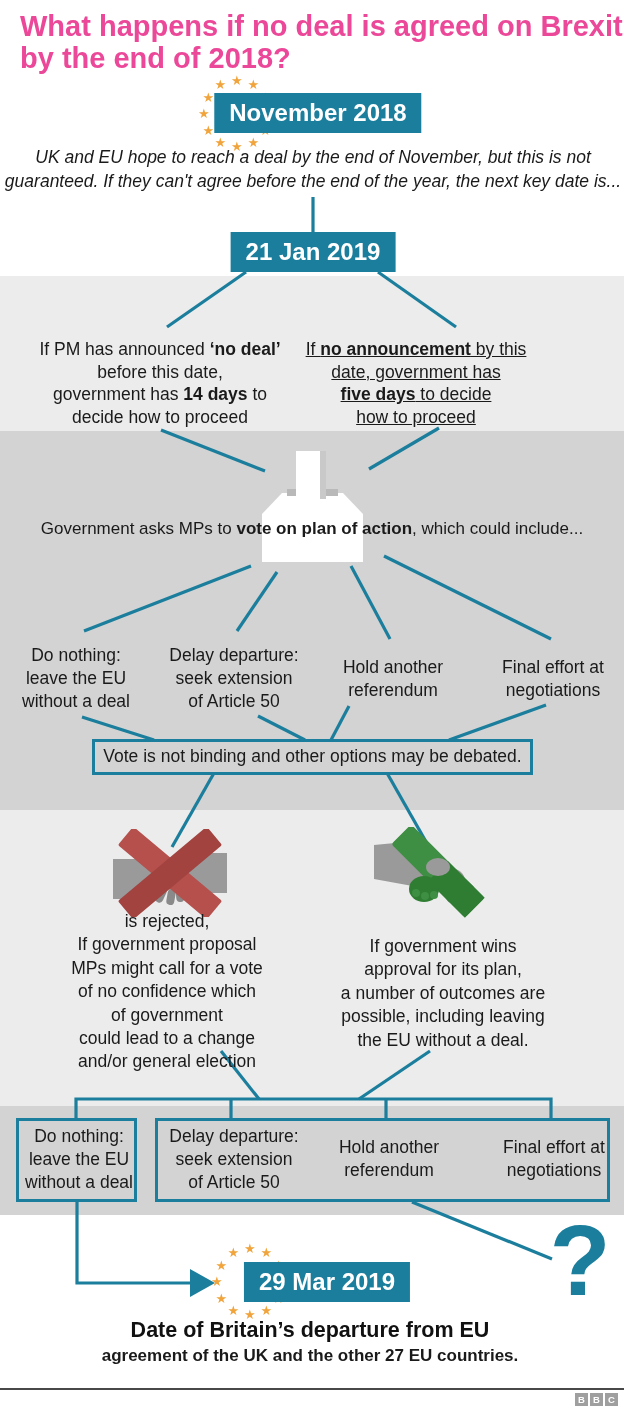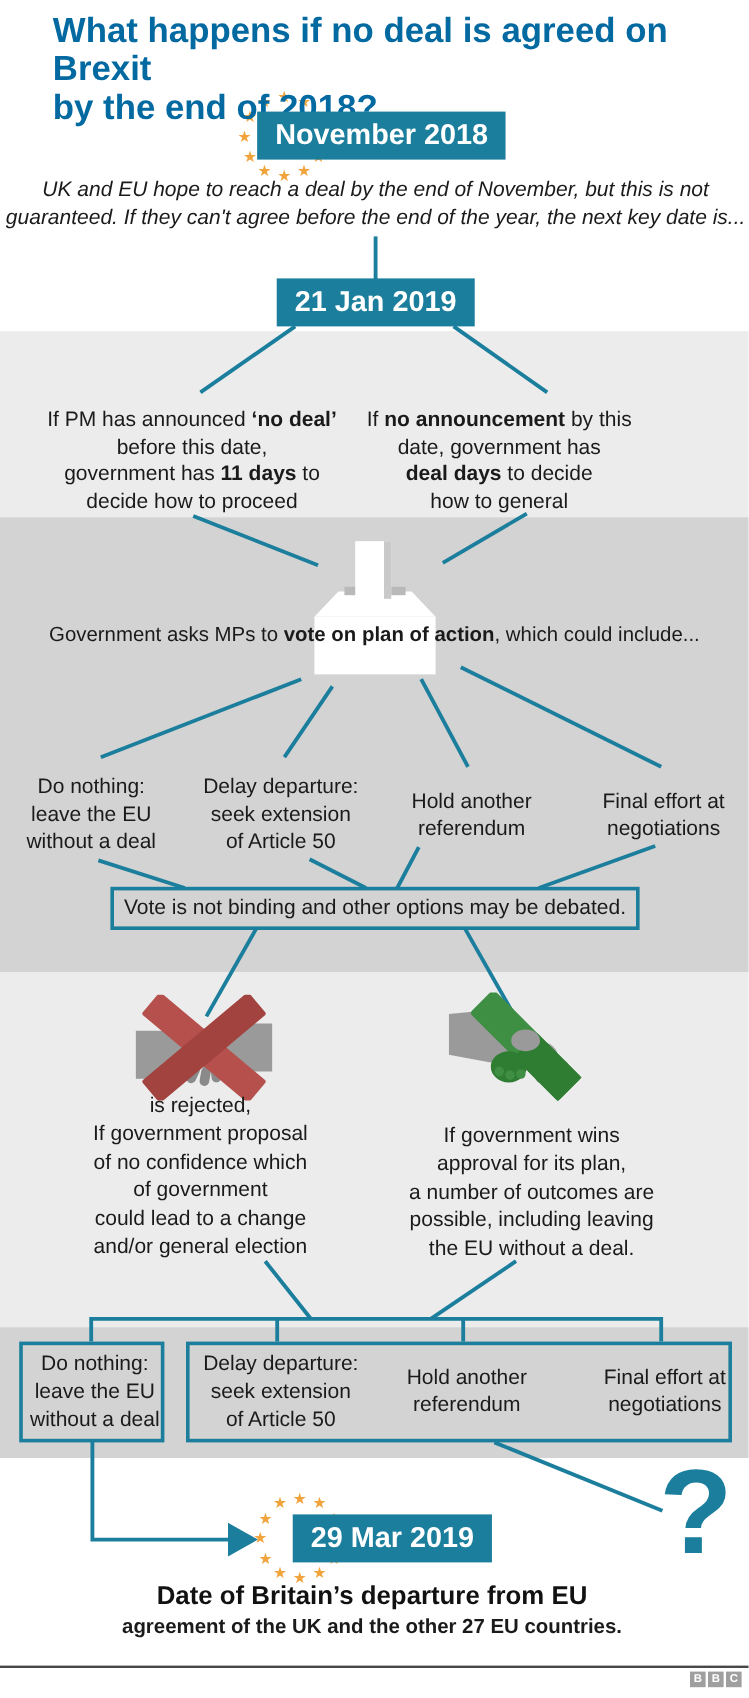--- a/index.html
+++ b/index.html
@@ -6,21 +6,21 @@
   .canvas{
     position:relative;width:624px;height:1415px;overflow:hidden;background:#fff;
     font-family:"Liberation Sans","DejaVu Sans",sans-serif;color:var(--text,#1a1a1a);
   }
   .band{position:absolute;left:0;width:624px;z-index:0;}
   .band.light{background:var(--band_light,#ececec);}
   .band.dark{background:var(--band_dark,#d3d3d3);}
   .conn{position:absolute;left:0;top:0;z-index:1;}
   .cline{stroke:var(--teal,#1b7e9c);stroke-width:3.2;fill:none;}
   .cfill{fill:var(--teal,#1b7e9c);}
-  .page-title{position:absolute;left:20px;top:10px;font-size:29px;line-height:32px;font-weight:bold;color:#0369a1;z-index:3;margin-left:24px;}
+  .page-title{position:absolute;left:20px;top:10px;font-size:29px;line-height:32px;font-weight:bold;color:#ec4899;z-index:3;}
   .badge{
     position:absolute;transform:translateX(-50%);background:var(--teal,#1b7e9c);color:#fff;
     font-weight:bold;font-size:24px;height:40px;line-height:40px;padding:0 15px;white-space:nowrap;z-index:3;
   }
   .star-ring{position:absolute;width:0;height:0;z-index:2;}
   .star{position:absolute;font-size:13px;line-height:13px;color:var(--gold,#f0a43b);}
   .tb{position:absolute;transform:translateX(-50%);text-align:center;font-size:17.5px;line-height:23px;white-space:nowrap;z-index:3;}
   .tb b{font-weight:bold;}
   .lh22 div{line-height:22.5px;}
   .lh23 div{line-height:23.4px;}
@@ -110,28 +110,28 @@
   <div class="tb" style="left:313px;top:146px;line-height:23.5px;font-style:italic;">
       <div>UK and EU hope to reach a deal by the end of November, but this is not</div>
       <div>guaranteed. If they can't agree before the end of the year, the next key date is...</div>
     </div>
 
   <div class="badge" style="left:313px;top:232px;">21 Jan 2019</div>
 
   <div class="tb lh22" style="left:160px;top:338px;">
       <div><span>If PM has announced </span><b>‘no deal’</b></div>
       <div><span>before this date,</span></div>
-      <div><span>government has </span><b>11 days</b><span> to</span></div>
+      <div><span>government has </span><b>14 days</b><span> to</span></div>
       <div><span>decide how to proceed</span></div>
     </div>
-  <div class="tb lh22" style="left:416px;top:338px;">
+  <div class="tb lh22" style="left:416px;top:338px;text-decoration:underline;">
       <div><span>If </span><b>no announcement</b><span> by this</span></div>
       <div><span>date, government has</span></div>
-      <div><b>deal days</b><span> to decide</span></div>
-      <div><span>how to general</span></div>
+      <div><b>five days</b><span> to decide</span></div>
+      <div><span>how to proceed</span></div>
     </div>
 
   <svg class="ballot-svg" width="113" height="116" viewBox="0 0 113 116">
     <polygon points="6,65 26,44 87,44 107,65" fill="#ffffff"></polygon>
     <rect x="31" y="40" width="51" height="7" fill="#b9b9b9"></rect>
     <rect x="40" y="2" width="30" height="48" fill="#ffffff"></rect>
     <rect x="64" y="2" width="6" height="48" fill="#c9c9c9"></rect>
     <rect x="6" y="65" width="101" height="48" fill="#ffffff"></rect>
   </svg>
   <div class="tb ballot-caption" style="left:312px;top:517px;">
@@ -187,20 +187,21 @@
     <ellipse class="hand" cx="64" cy="40" rx="12" ry="9"></ellipse>
     <ellipse class="gdark" cx="50" cy="62" rx="15" ry="13"></ellipse>
     <circle class="gband" cx="42" cy="66" r="4"></circle>
     <circle class="gband" cx="51" cy="69" r="4"></circle>
     <circle class="gband" cx="60" cy="68" r="4"></circle>
   </svg>
 
   <div class="tb lh23" style="left:167px;top:910px;">
       <div>is rejected,</div>
       <div>If government proposal</div>
+      <div>MPs might call for a vote</div>
       <div>of no confidence which</div>
       <div>of government</div>
       <div>could lead to a change</div>
       <div>and/or general election</div>
     </div>
   <div class="tb lh23" style="left:443px;top:935px;">
       <div>If government wins</div>
       <div>approval for its plan,</div>
       <div>a number of outcomes are</div>
       <div>possible, including leaving</div>

